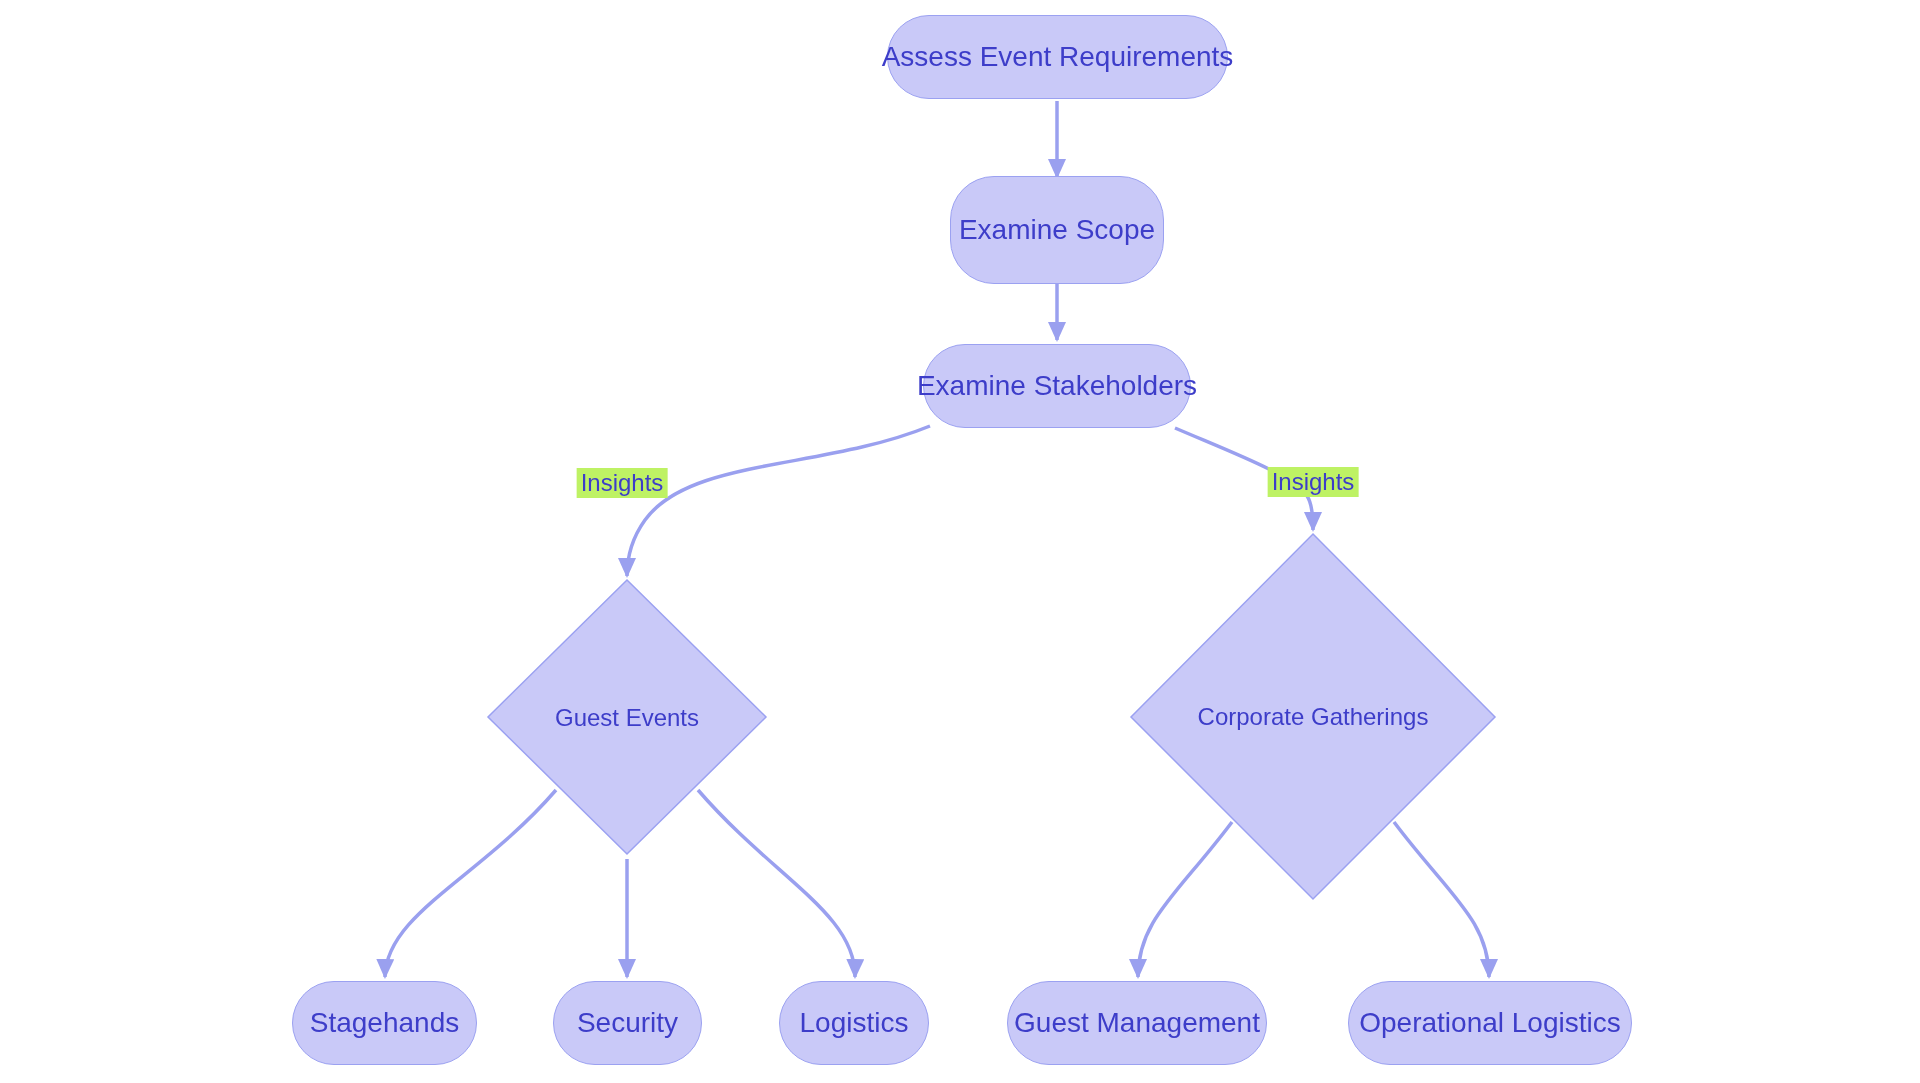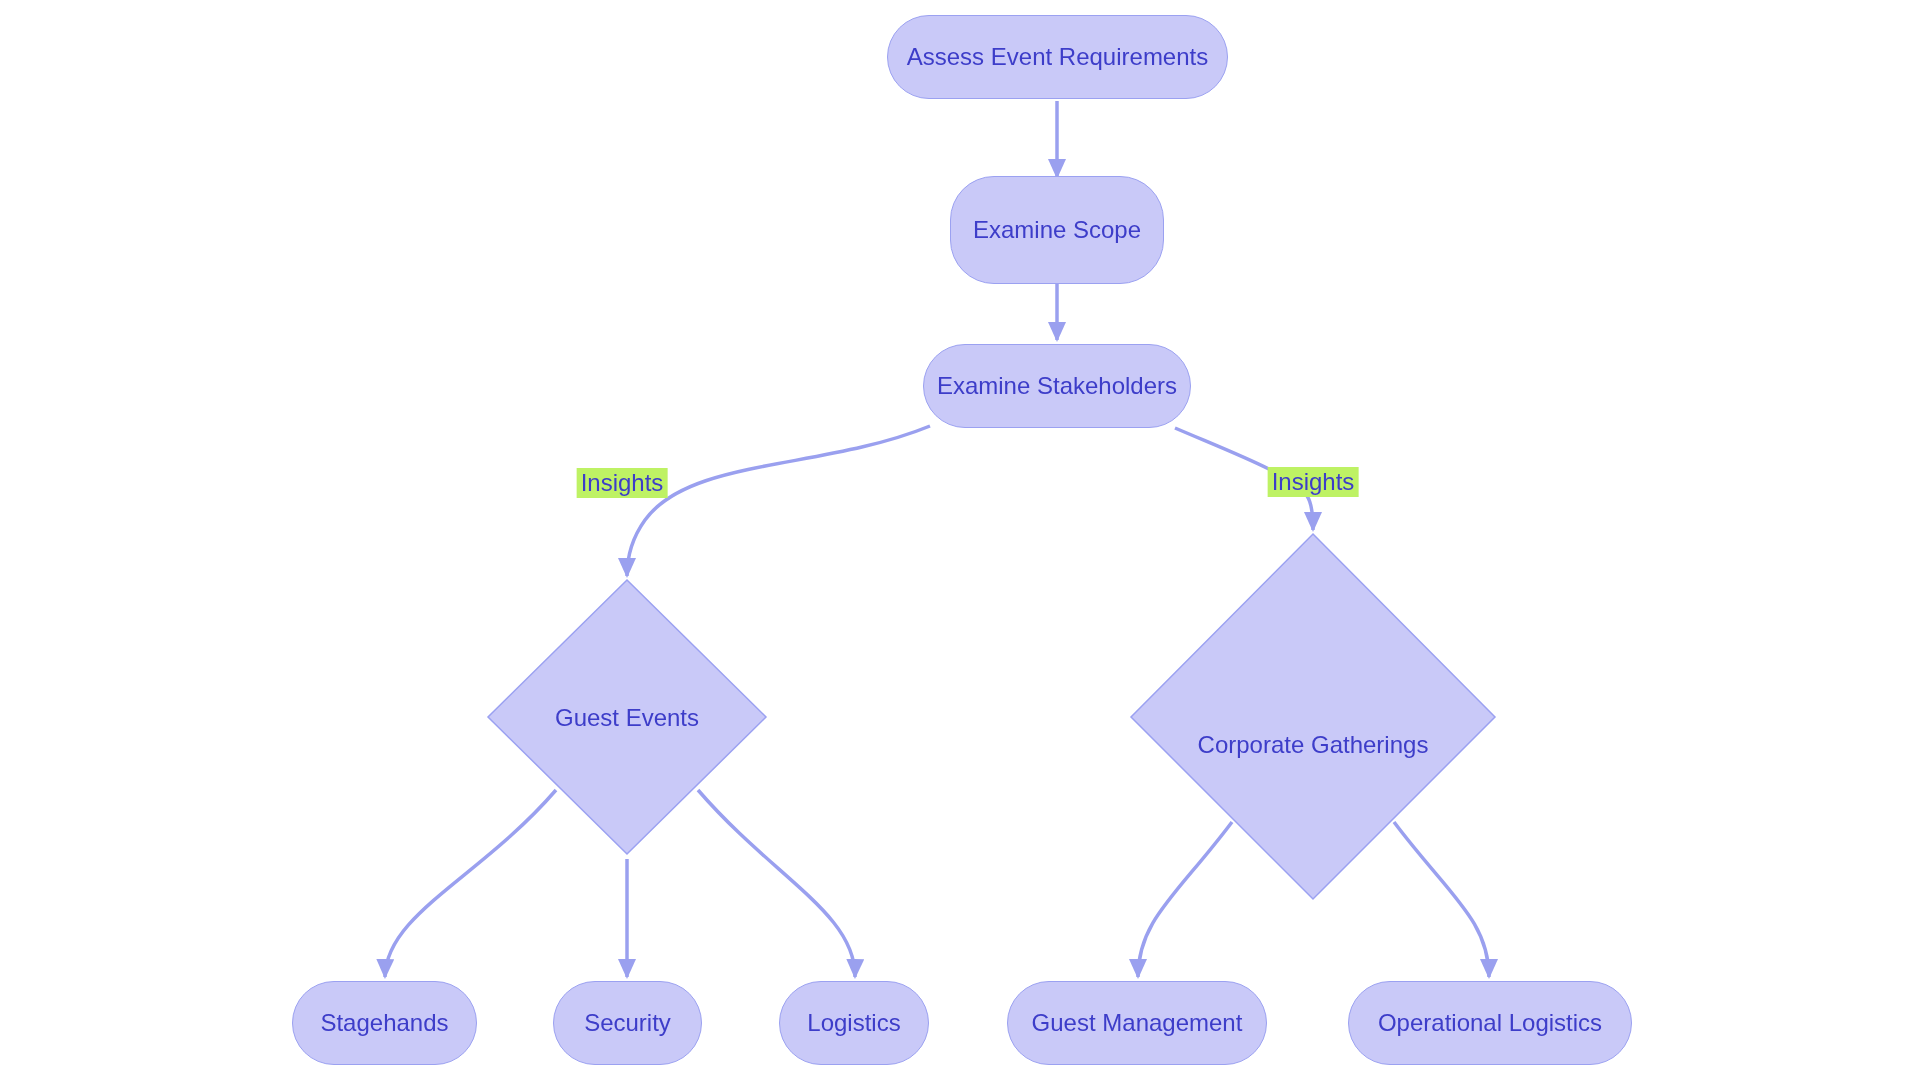--- a/index.html
+++ b/index.html
@@ -23,21 +23,21 @@
   }
   .node {
     position: absolute;
     display: flex;
     align-items: center;
     justify-content: center;
     background: #c9c9f8;
     border: 1.5px solid #9ba1f1;
     border-radius: 44px;
     color: #3d3dc9;
-    font-size: 24px;
+    font-size: 28px;
     white-space: nowrap;
     box-sizing: border-box;
     z-index: 2;
   }
   .diamond-label {
     position: absolute;
     transform: translate(-50%, -50%);
     color: #3d3dc9;
     font-size: 24px;
     white-space: nowrap;
@@ -56,21 +56,21 @@
   
   .n-assess      { left: 887px;  top: 15px;  width: 341px; height: 84px; }
   .n-examine     { left: 950px;  top: 176px; width: 214px; height: 108px; }
   .n-involve     { left: 923px;  top: 344px; width: 268px; height: 84px; }
   .n-stagehands  { left: 292px;  top: 981px; width: 185px; height: 84px; }
   .n-security    { left: 553px;  top: 981px; width: 149px; height: 84px; }
   .n-logistics   { left: 779px;  top: 981px; width: 150px; height: 84px; }
   .n-guest       { left: 1007px; top: 981px; width: 260px; height: 84px; }
   .n-operational { left: 1348px; top: 981px; width: 284px; height: 84px; }
   .l-large     { left: 627px;  top: 718px; }
-  .l-corporate { left: 1313px; top: 717px; margin-top: 28px; }
+  .l-corporate { left: 1313px; top: 717px; }
   .l-insights-left  { left: 622px;  top: 483px; }
   .l-insights-right { left: 1313px; top: 482px; }
 </style>
 </head>
 <body>
 
 <div id="canvas">
 
   <svg id="edge-layer" viewBox="0 0 1920 1083" xmlns="http://www.w3.org/2000/svg">
     <defs>

